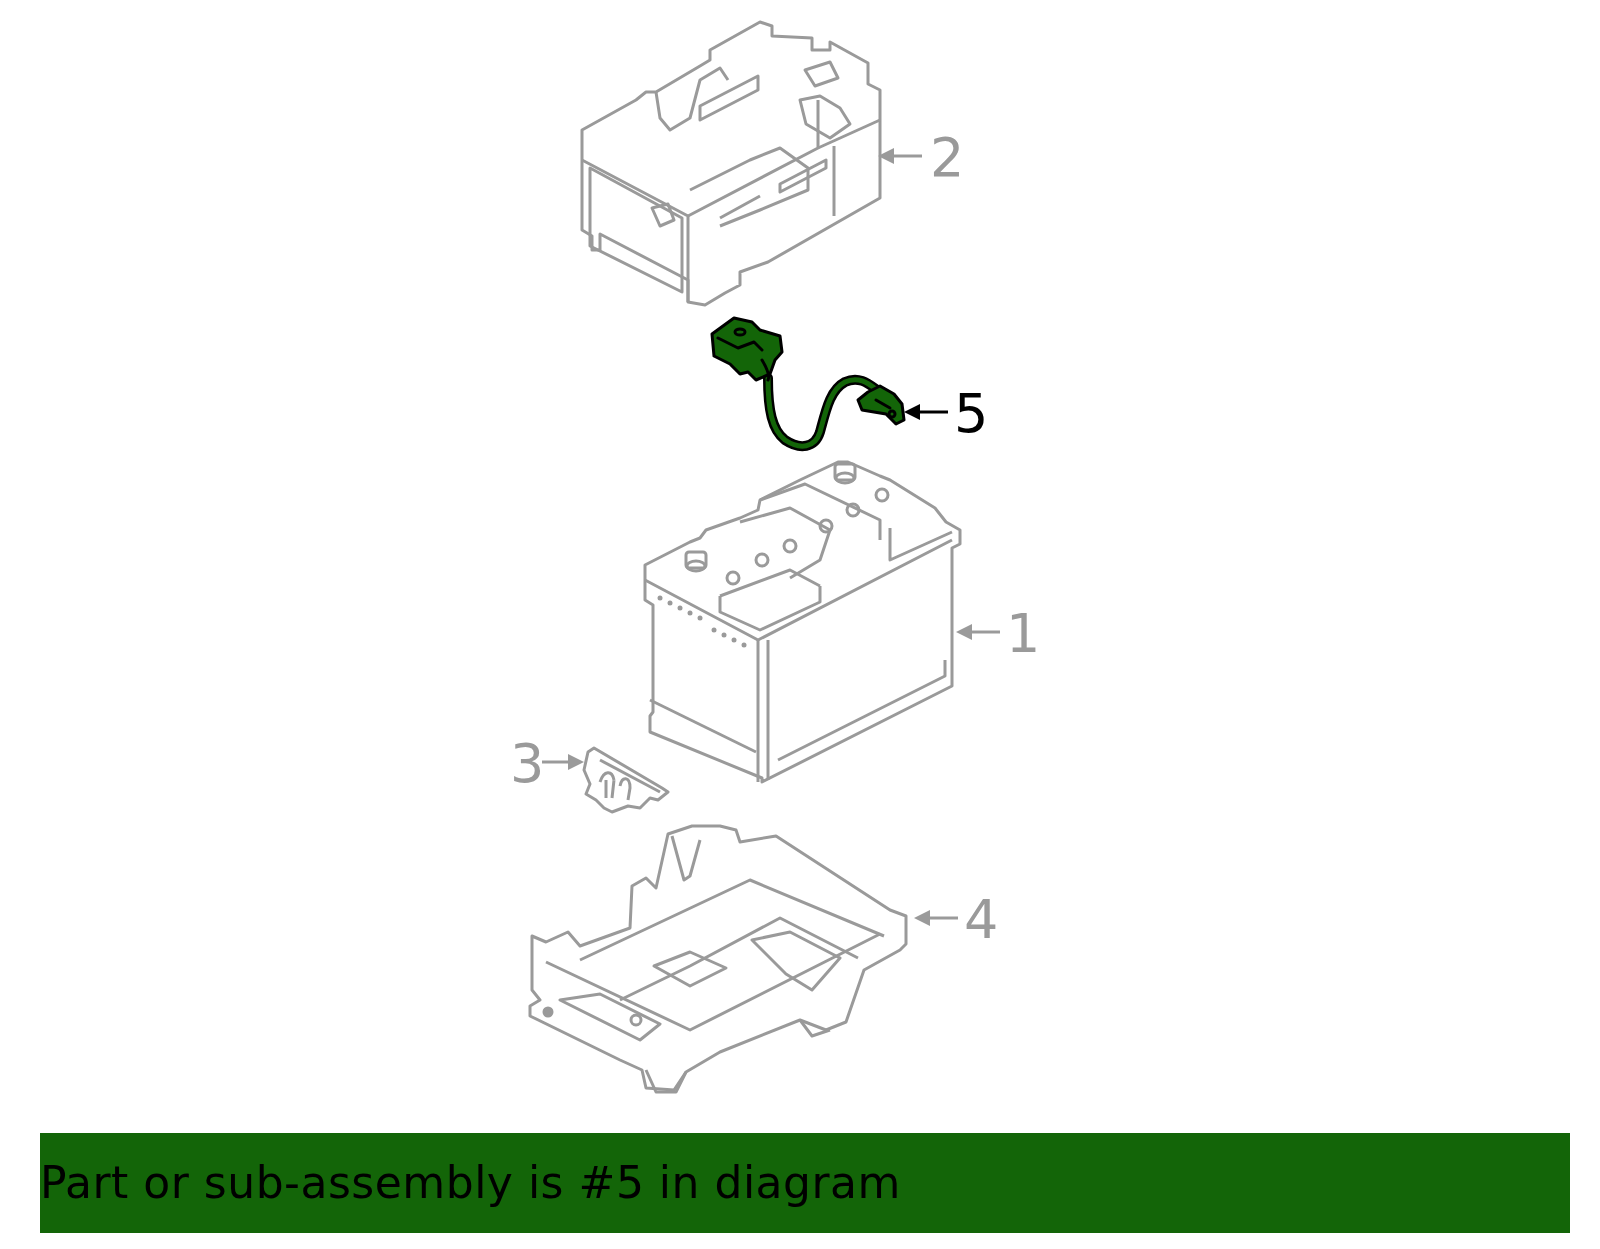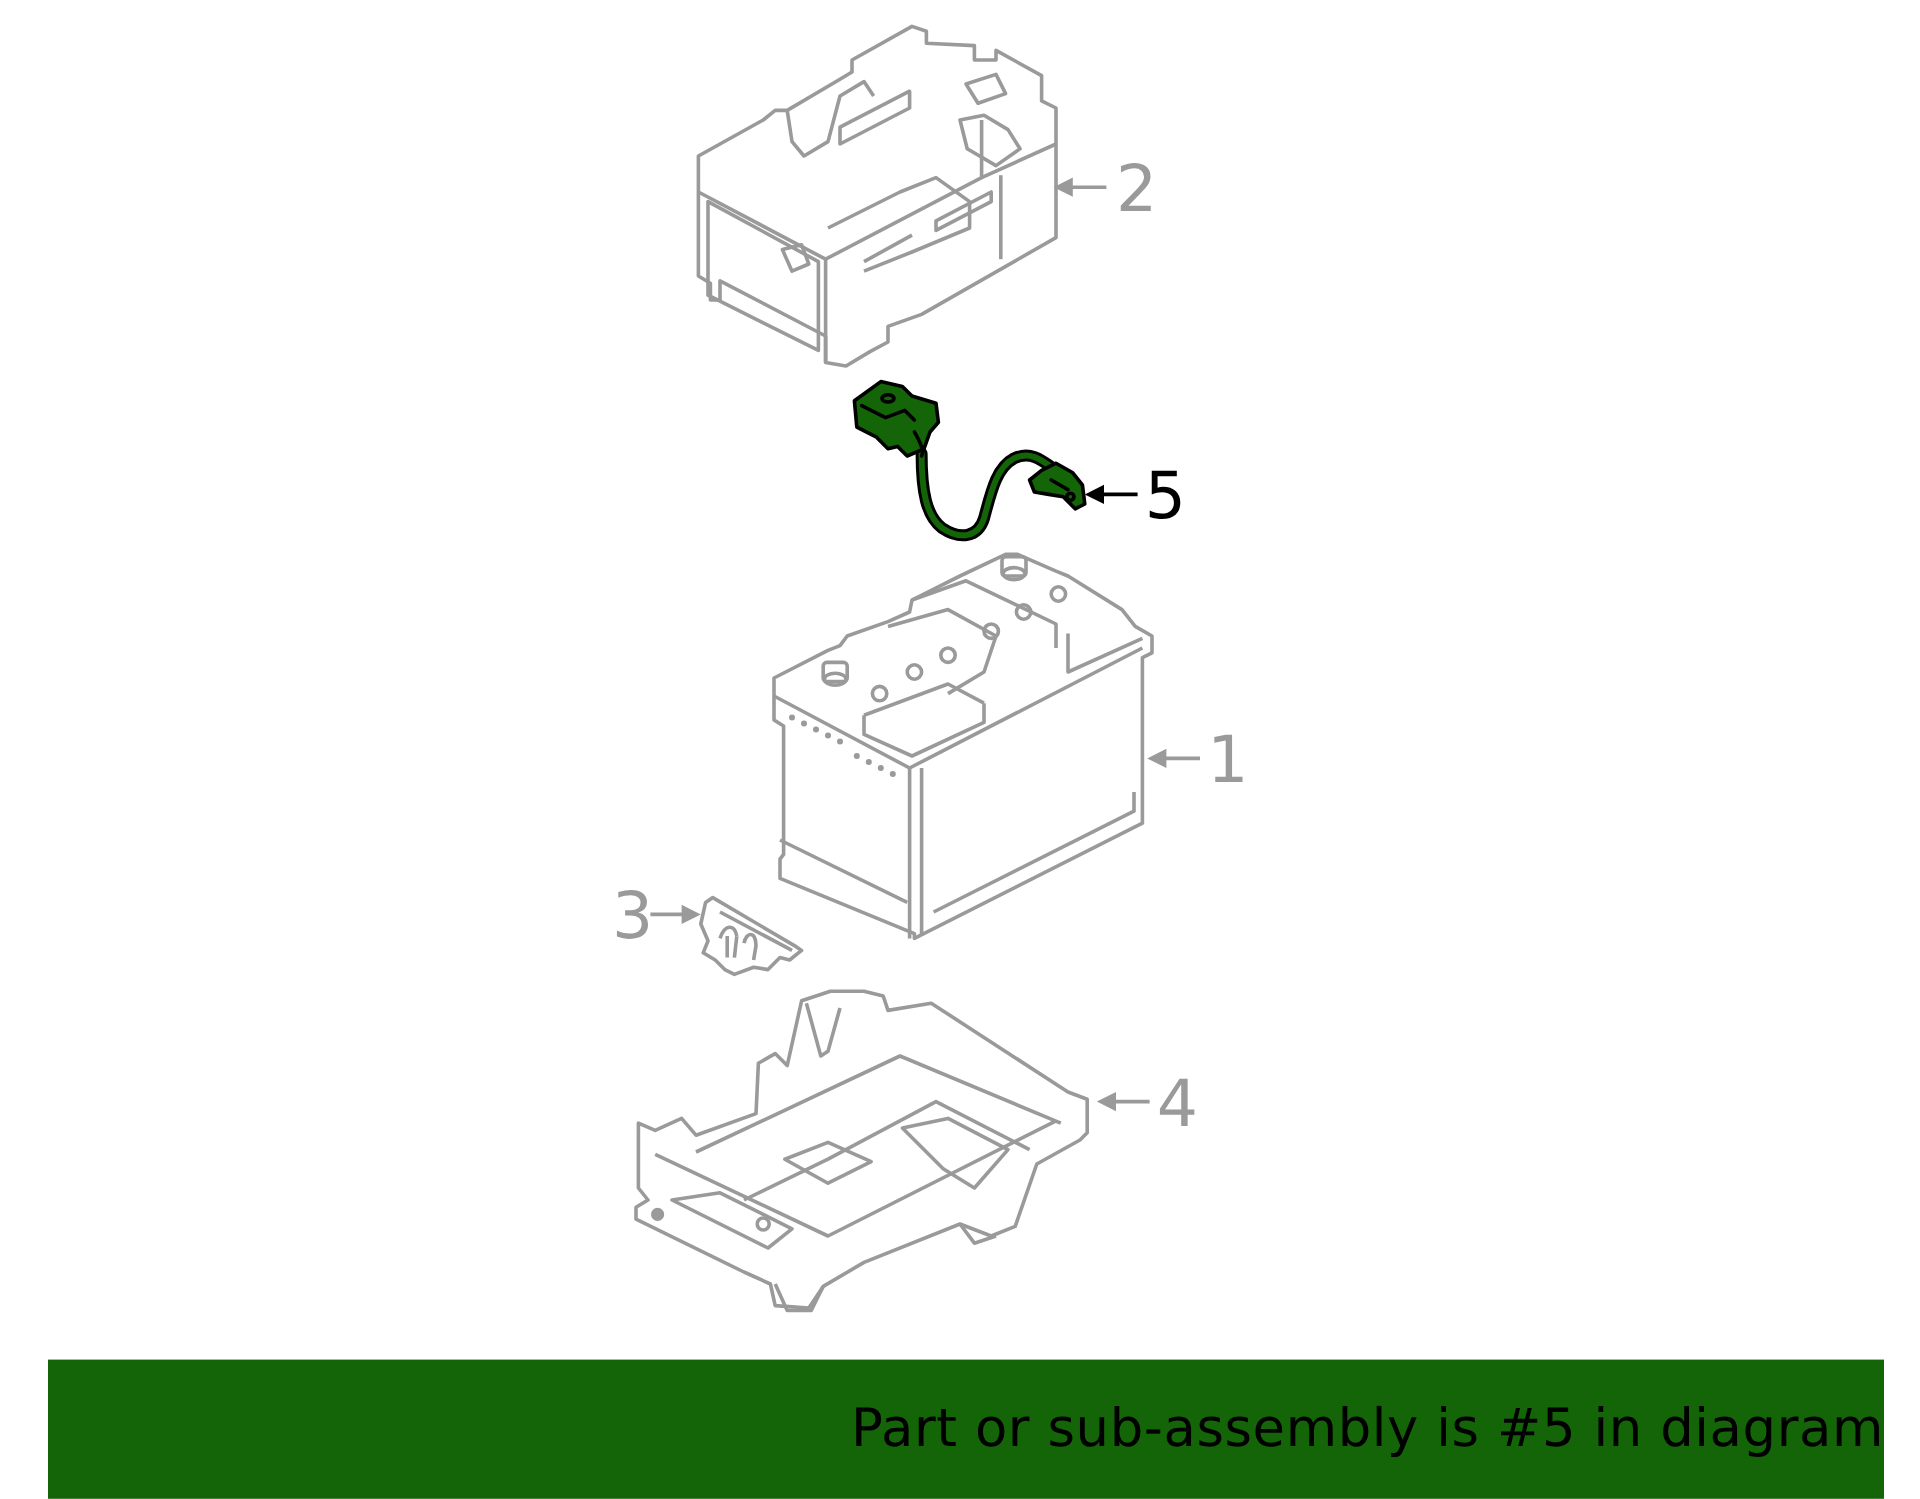--- a/index.html
+++ b/index.html
@@ -1,19 +1,19 @@
 <!DOCTYPE html>
 <html><head>
 <meta charset="utf-8">
 <style>
   html, body { margin:0; padding:0; background:#ffffff; }
   body { width:1600px; height:1249px; position:relative; overflow:hidden; font-family:"DejaVu Sans", sans-serif; }
   #diagram { position:absolute; left:0; top:0; width:1600px; height:1130px; }
-  .banner { position:absolute; left:40px; top:1133px; width:1530px; height:116px; background:#136508;
-            display:flex; flex-direction:column; align-items:flex-end; justify-content:center; }
+  .banner { position:absolute; left:40px; top:1133px; width:1530px; height:100px; background:#136508;
+            display:flex; flex-direction:column; align-items:flex-start; justify-content:center; }
   .banner-line { font-family:"DejaVu Sans", sans-serif; font-size:44px; line-height:50px; color:#000; letter-spacing:0.5px; }
 </style>
 </head>
 <body>
 
 <svg id="diagram" viewBox="0 0 1600 1130" xmlns="http://www.w3.org/2000/svg">
 
   <g fill="#fff" stroke="#9a9a9a" stroke-width="3" stroke-linejoin="round">
     <path d="M582 142 L582 230 L592 236 L592 250 L600 250 L600 234 L688 280 L688 302 L705 305 L725 293 L740 285 L740 272 L768 262 L880 198 L880 90 L868 84 L868 63 L830 42 L830 50 L812 50 L812 38 L772 36 L772 26 L760 22 L710 50 L710 60 L700 66 L656 92 L646 92 L636 100 L600 120 L582 130 Z"></path>
     <path d="M582 160 L688 216 L688 302" fill="none"></path>

